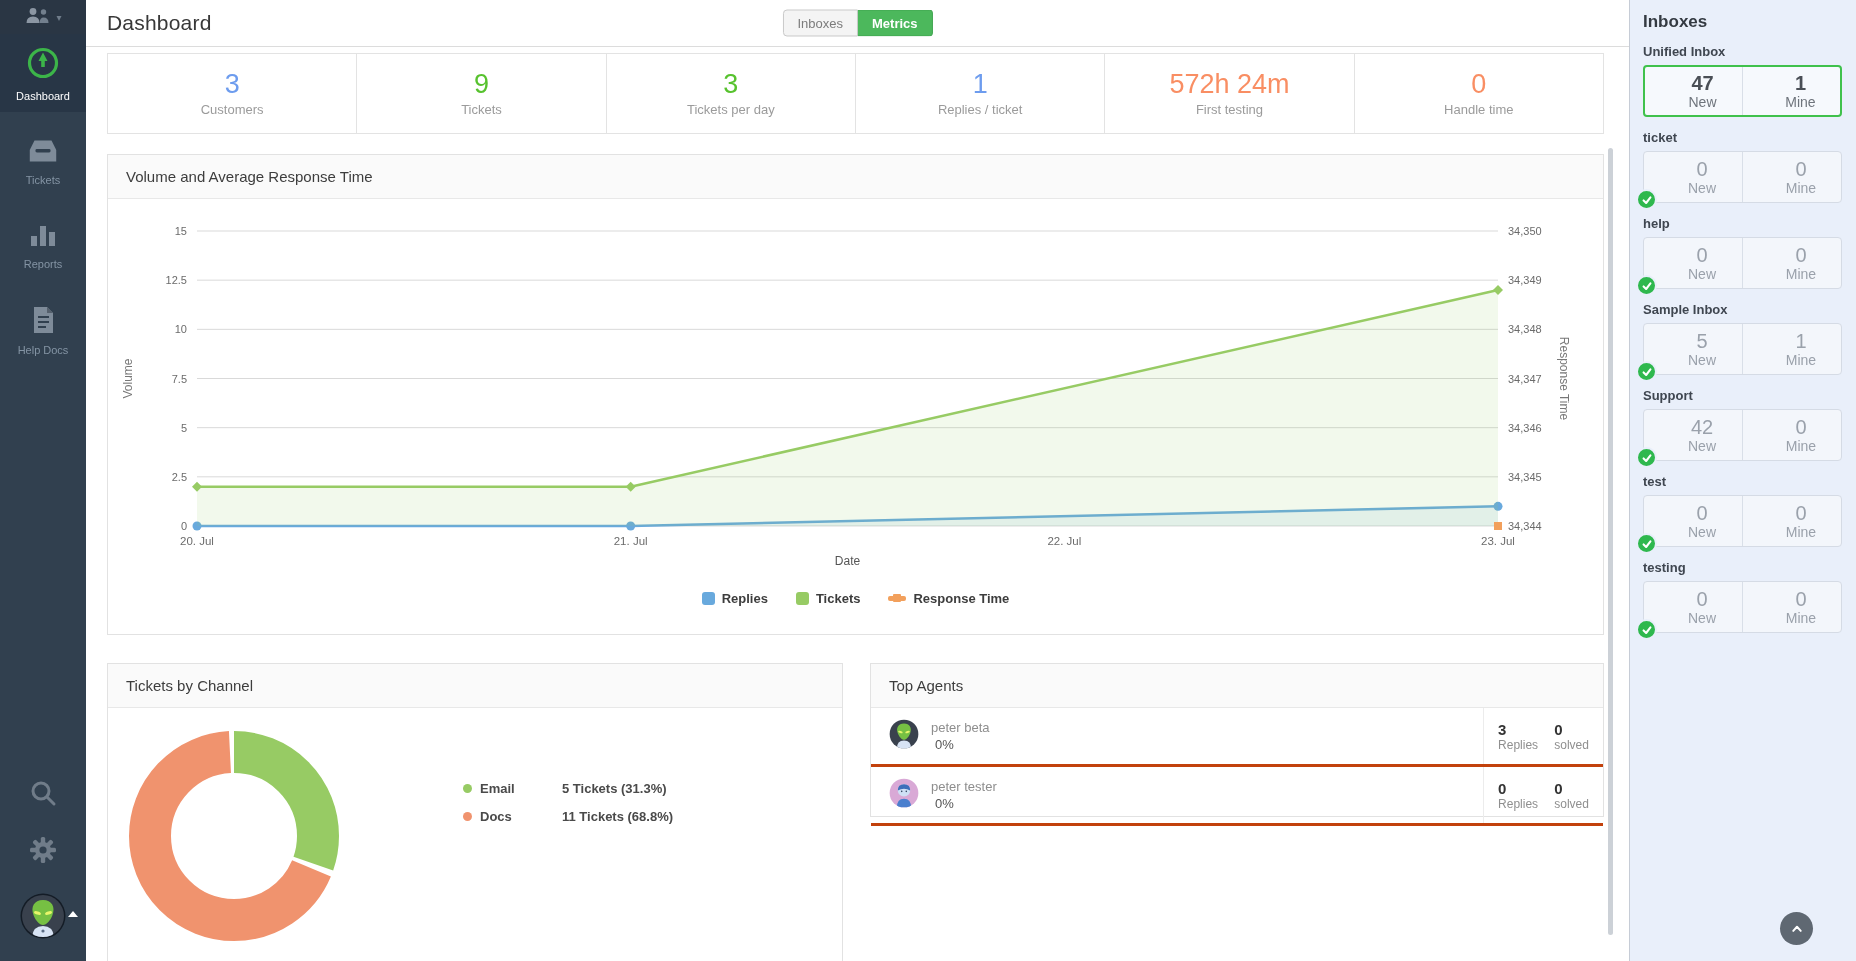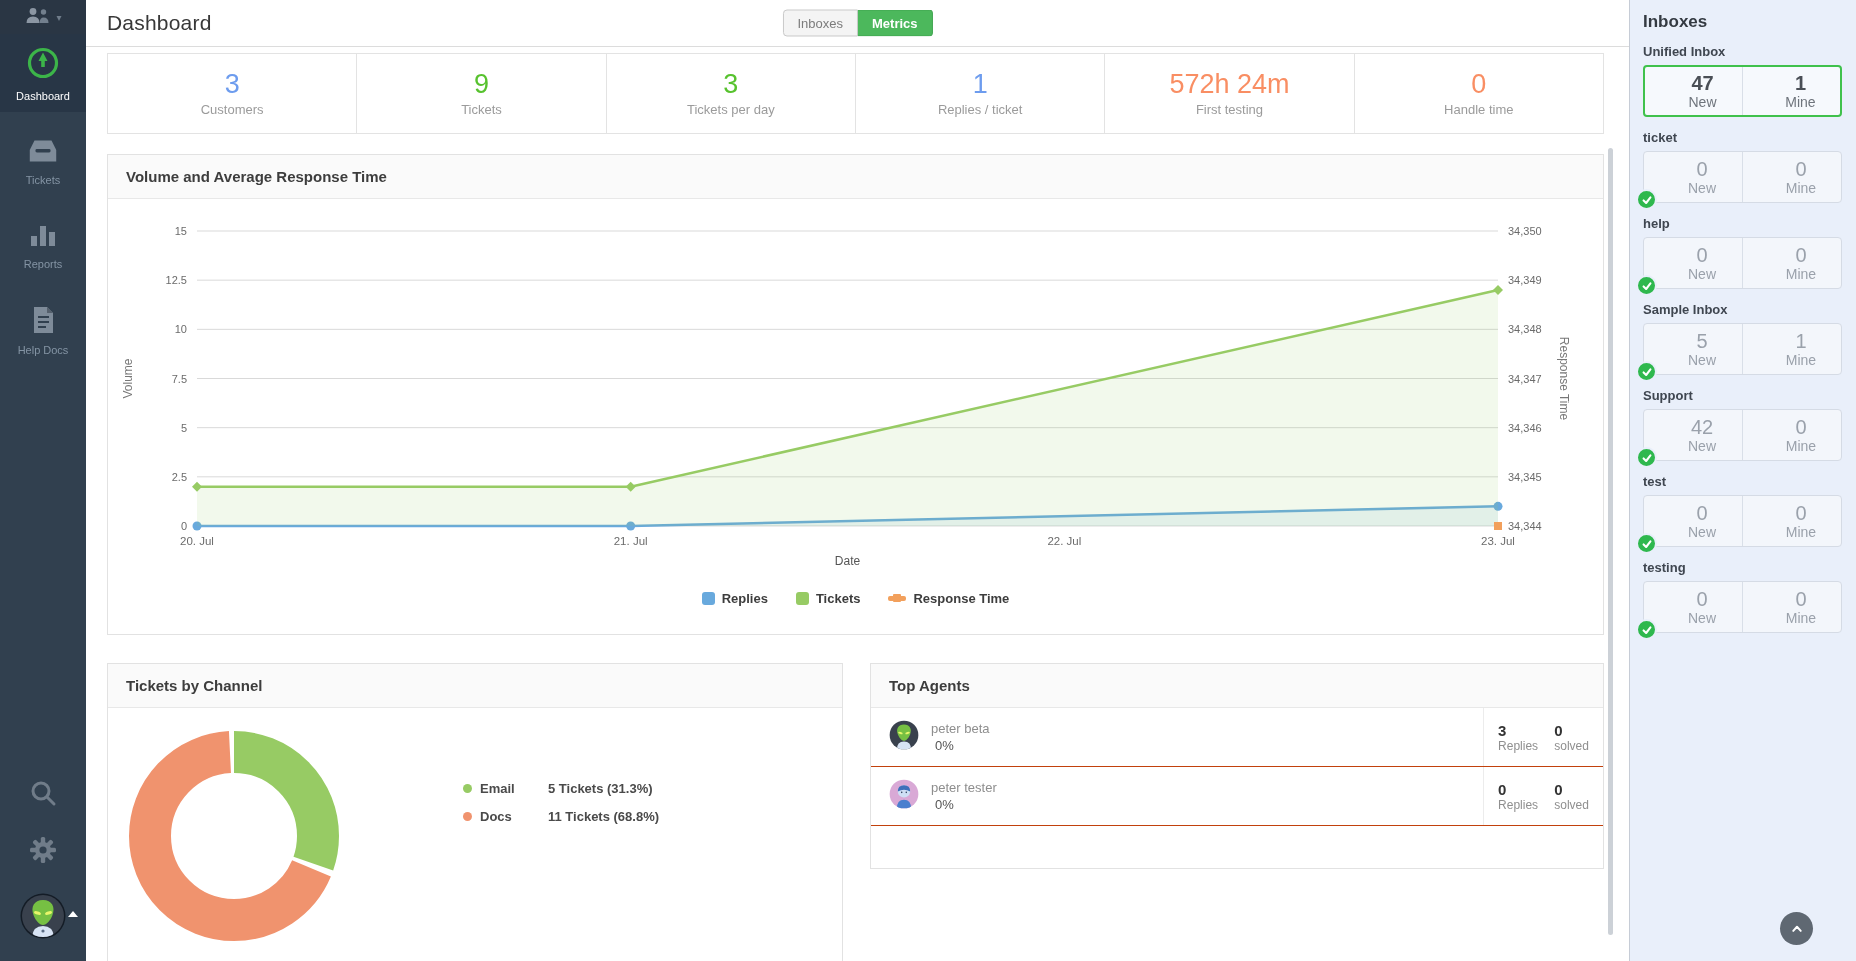--- a/index.html
+++ b/index.html
@@ -47,44 +47,44 @@
   .stats-row { display:flex; border:1px solid #e3e3e3; background:#fff; height:81px; }
   .stat-cell { flex:1; display:flex; flex-direction:column; align-items:center;
                justify-content:center; }
   .stat-cell + .stat-cell { border-left:1px solid #e3e3e3; }
   .stat-value { font-size:27px; line-height:1.1; }
   .stat-label { font-size:13px; color:#9b9b9b; margin-top:3px; }
 
   
   .panel { border:1px solid #e2e2e2; background:#fff; }
   .panel-header { background:#fafafa; border-bottom:1px solid #e8e8e8; padding:13px 18px;
-                  font-size:15px; font-weight:bold; color:#3d3d3d; }
+                  font-size:15px; font-weight:normal; color:#3d3d3d; }
   .chart-panel { margin-top:20px; height:481px; }
   .chart-body { position:relative; height:433px; }
   .chart-legend { position:absolute; left:0; right:0; top:392px; display:flex;
                   justify-content:center; gap:28px; }
   .legend-item { display:flex; align-items:center; gap:7px; font-size:13px; font-weight:bold;
                  color:#3d3d3d; cursor:pointer; }
   .legend-swatch { width:13px; height:13px; border-radius:3px; }
   .legend-swatch.line-style { width:18px; height:5px; border-radius:2px; position:relative; }
   .legend-swatch.line-style::after { content:""; position:absolute; left:5px; top:-2px;
                  width:8px; height:8px; background:inherit; border-radius:1px; }
 
   
   .bottom-row { display:flex; gap:27px; margin-top:28px; }
   .channel-panel { width:736px; height:400px; }
   .channel-body { display:flex; padding:23px 0 0 21px; }
   .donut-wrap { width:210px; height:210px; }
   .donut-legend { margin:50px 0 0 124px; display:flex; flex-direction:column; gap:13px; }
   .dl-row { display:flex; align-items:center; font-size:13px; font-weight:bold; color:#4a4a4a; }
   .dl-dot { width:9px; height:9px; border-radius:50%; margin-right:8px; }
-  .dl-label { width:68px; }
-
-  .agents-panel { width:734px; height:206px; }
-  .agent-row { display:flex; align-items:stretch; height:59px; border-bottom:1px solid #c2410c; }
+  .dl-label { width:82px; }
+
+  .agents-panel { width:734px; height:154px; }
+  .agent-row { display:flex; align-items:stretch; height:59px; border-bottom:3px solid #c2410c; }
   .agent-left { flex:1; display:flex; align-items:center; padding-left:18px; gap:12px; }
   .agent-meta .agent-name { font-size:13px; color:#8e8e8e; }
   .agent-meta .agent-pct { font-size:13px; color:#555; margin-top:2px; padding-left:4px; }
   .agent-stats { width:120px; border-left:1px solid #ececec; display:flex;
                  align-items:center; justify-content:space-around; padding:0 6px; }
   .as-col { text-align:left; }
   .as-num { font-size:15px; font-weight:bold; color:#333; }
   .as-lbl { font-size:12px; color:#8f8f8f; }
 
   

